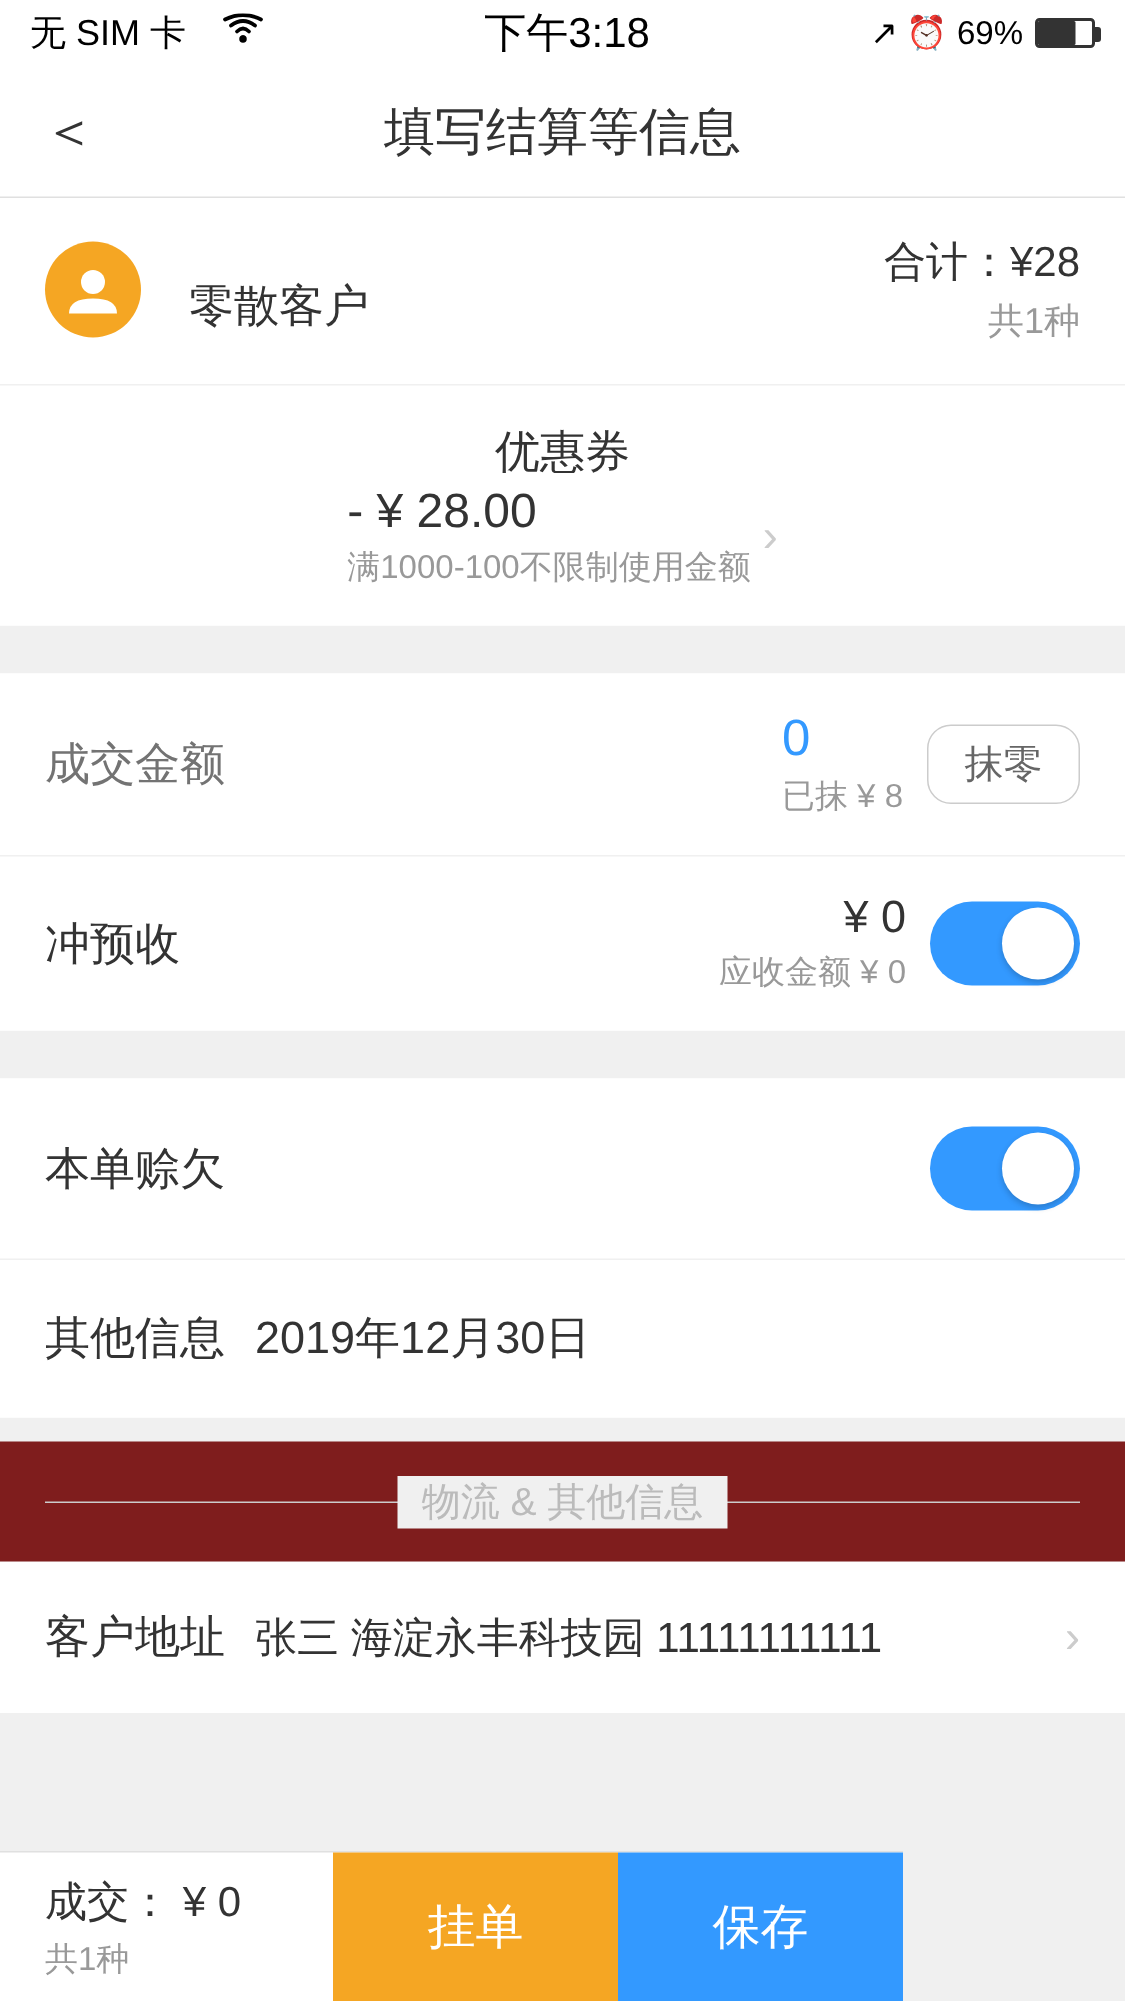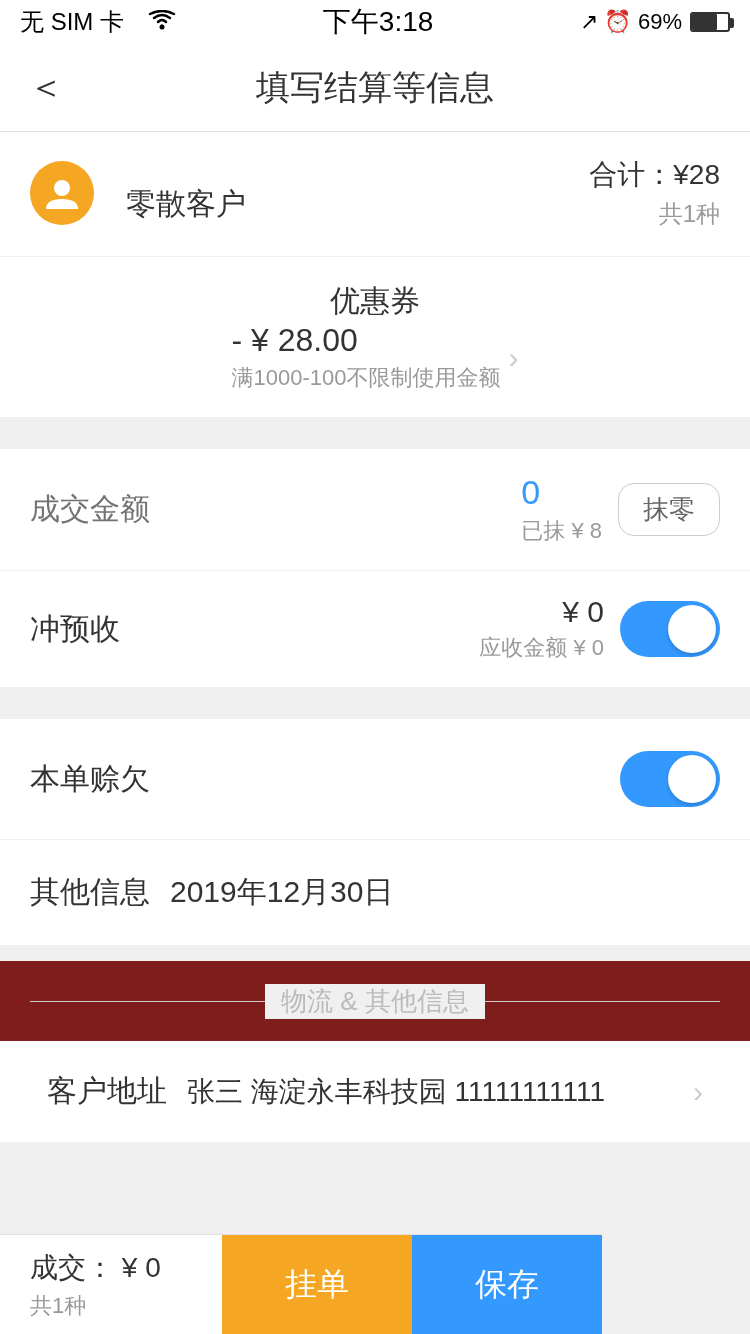--- a/index.html
+++ b/index.html
@@ -218,21 +218,21 @@
       padding: 0 16px;
       font-size: 26px;
       color: #bbb;
       position: relative;
       z-index: 1;
     }
 
     
     .address-row {
       background: #fff;
-      padding: 30px 47px;
+      padding: 30px 30px;
       display: flex;
       align-items: center;
       justify-content: space-between;
     }
     .address-label { font-size: 30px; color: #333; margin-right: 20px; flex-shrink: 0; }
     .address-value { font-size: 28px; color: #333; flex: 1; }
     .address-chevron { font-size: 30px; color: #ccc; }
 
     
     .spacer { height: 200px; background: #f0f0f0; }

